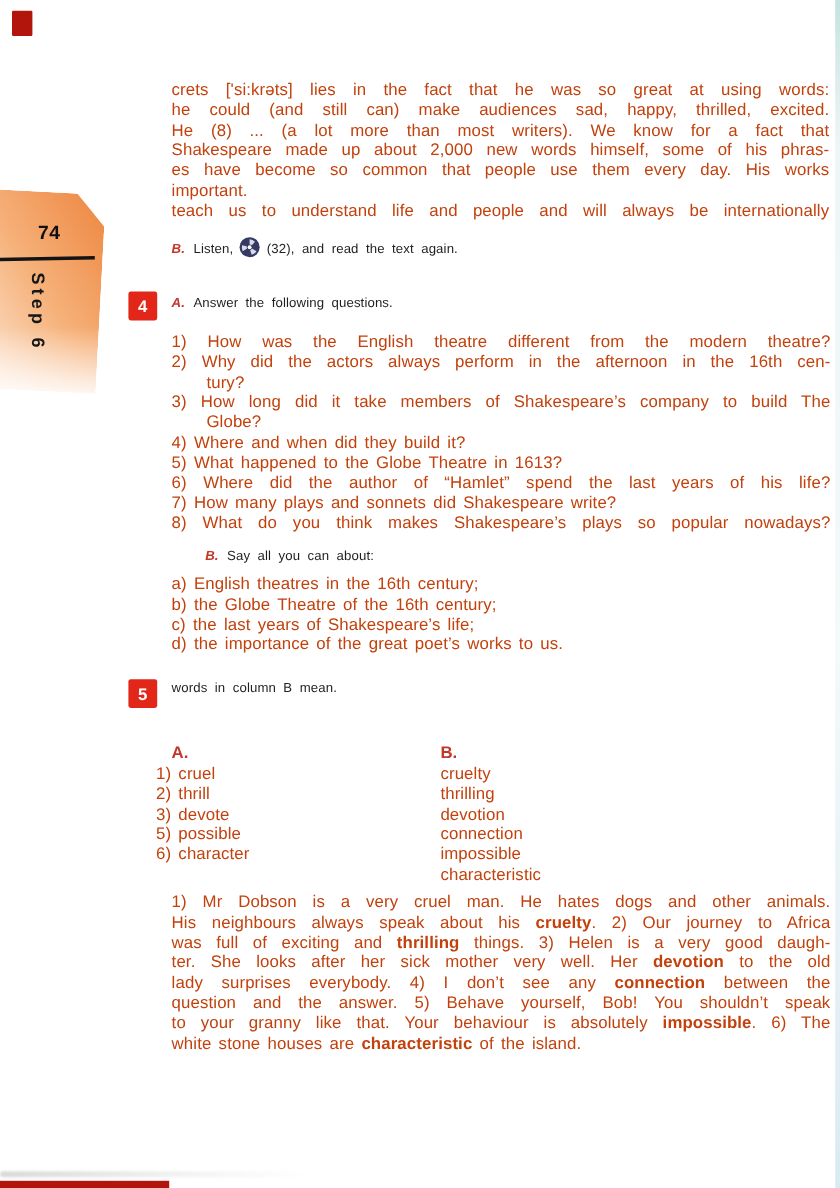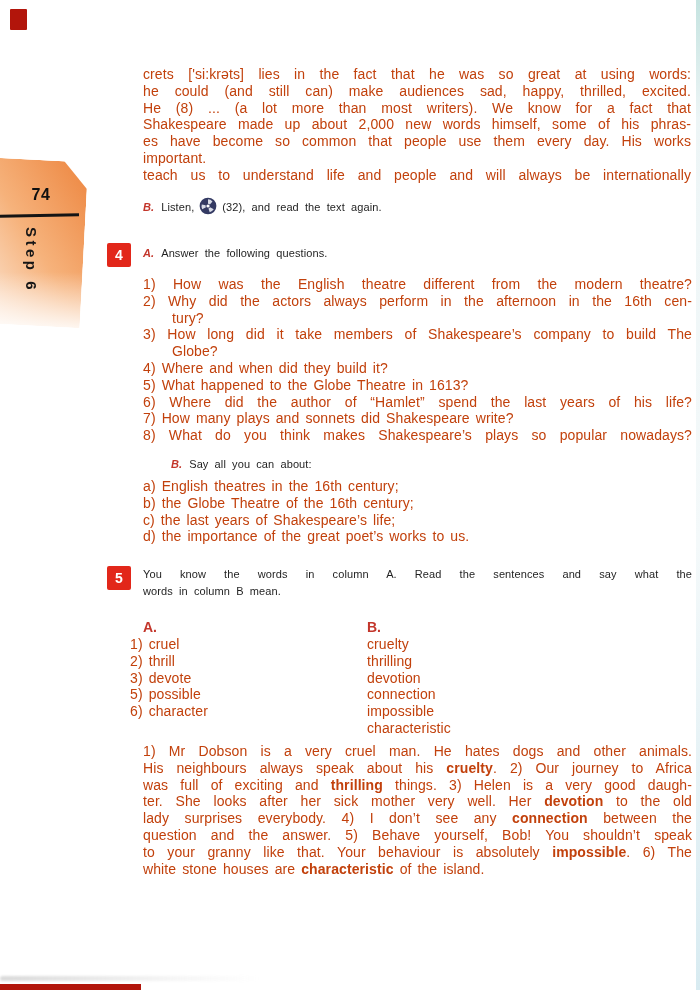--- a/index.html
+++ b/index.html
@@ -131,21 +131,20 @@
 
   <div class="abs about serif-block">
       <div class="tl"><span>a) English theatres in the 16th century;</span></div>
       <div class="tl"><span>b) the Globe Theatre of the 16th century;</span></div>
       <div class="tl"><span>c) the last years of Shakespeare’s life;</span></div>
       <div class="tl"><span>d) the importance of the great poet’s works to us.</span></div>
     </div>
 
   <div class="badge badge5">5</div>
   <div class="abs instr sans">
-      <div class="tl just"><span>You know the words in column A. Read the sentences and say what the</span></div>
       <div class="tl"><span>words in column B mean.</span></div>
     </div>
 
   <div class="abs colh colh-a">A.</div>
   <div class="abs colh colh-b">B.</div>
   <div class="abs col-a serif-block">
       <div class="tl"><span>1) cruel</span></div>
       <div class="tl"><span>2) thrill</span></div>
       <div class="tl"><span>3) devote</span></div>
       <div class="tl"><span>5) possible</span></div>

